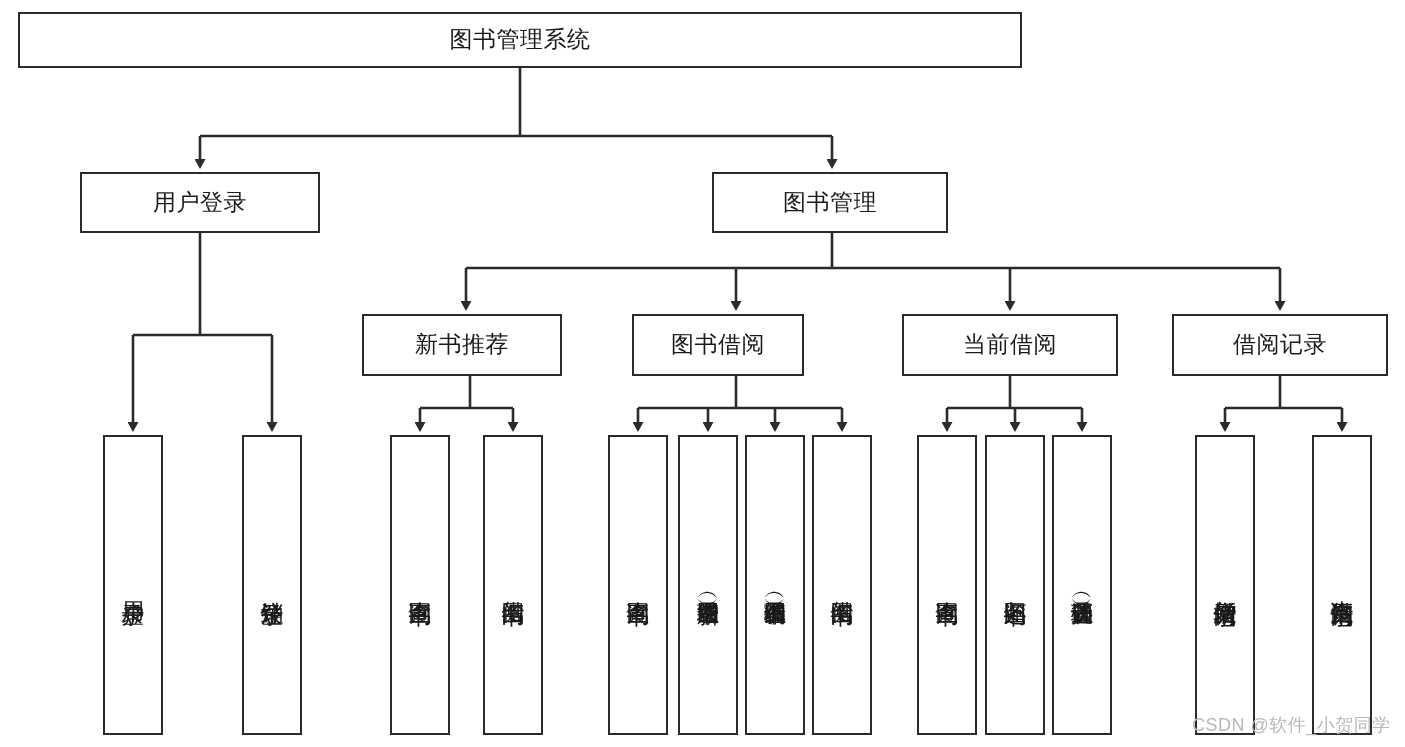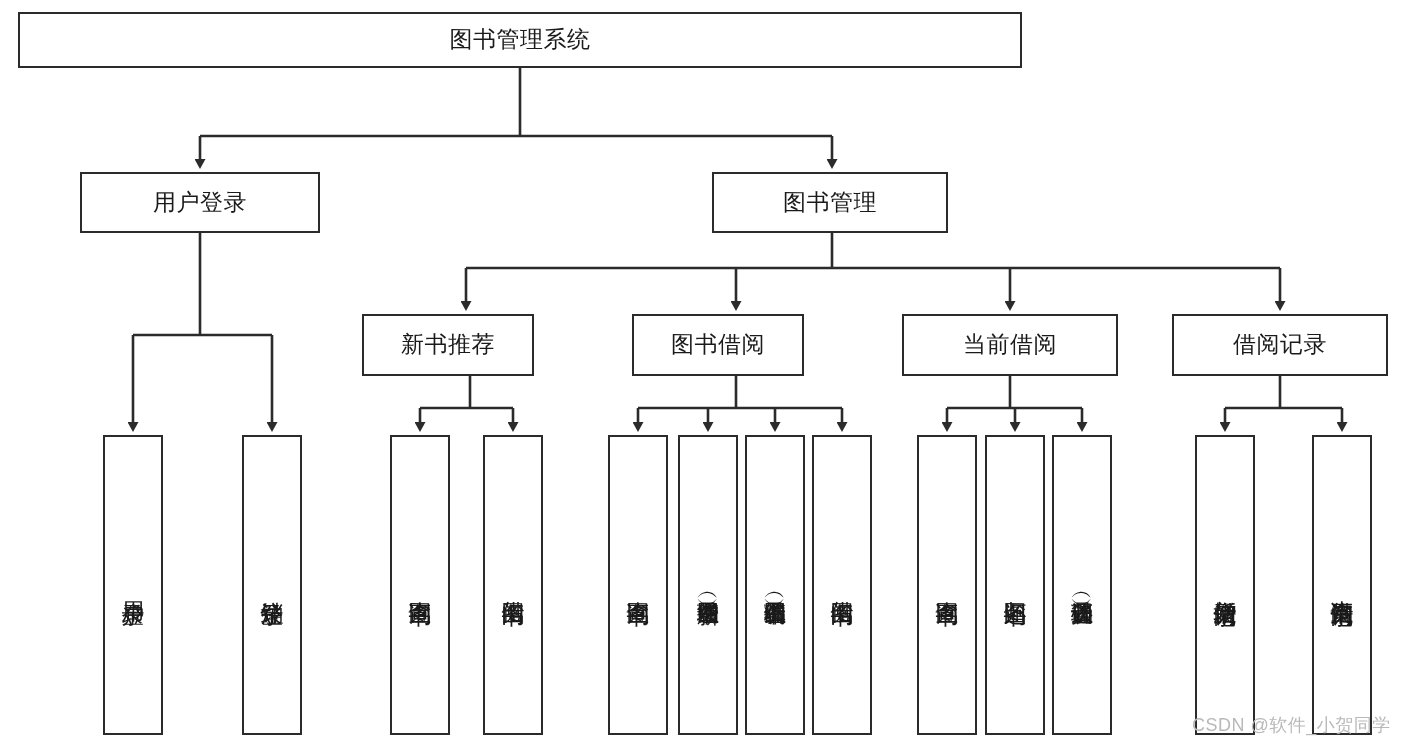--- a/index.html
+++ b/index.html
@@ -132,21 +132,21 @@
     <span class="label">图书管理系统</span>
   </div>
 
   <div class="node horiz" style="left:80px; top:172px; width:240px; height:61px;">
     <span class="label">用户登录</span>
   </div>
   <div class="node horiz" style="left:712px; top:172px; width:236px; height:61px;">
     <span class="label">图书管理</span>
   </div>
 
-  <div class="node horiz" style="left:362px; top:314px; width:172px; height:62px;">
+  <div class="node horiz" style="left:362px; top:314px; width:200px; height:62px;">
     <span class="label">新书推荐</span>
   </div>
   <div class="node horiz" style="left:632px; top:314px; width:172px; height:62px;">
     <span class="label">图书借阅</span>
   </div>
   <div class="node horiz" style="left:902px; top:314px; width:216px; height:62px;">
     <span class="label">当前借阅</span>
   </div>
   <div class="node horiz" style="left:1172px; top:314px; width:216px; height:62px;">
     <span class="label">借阅记录</span>

